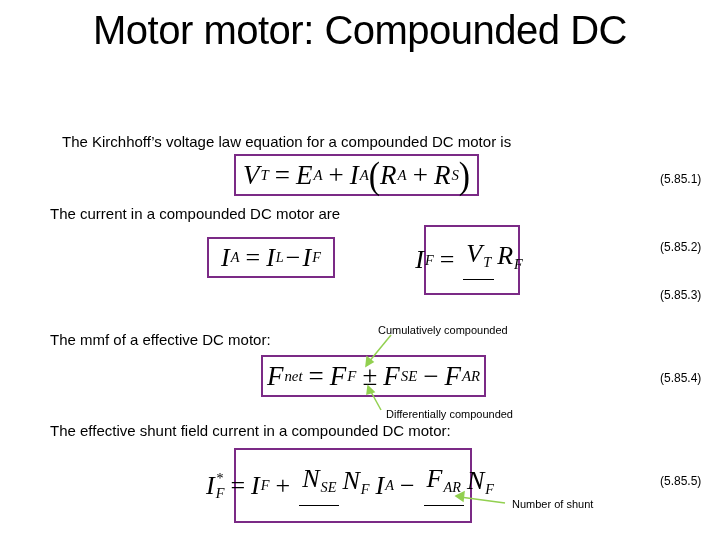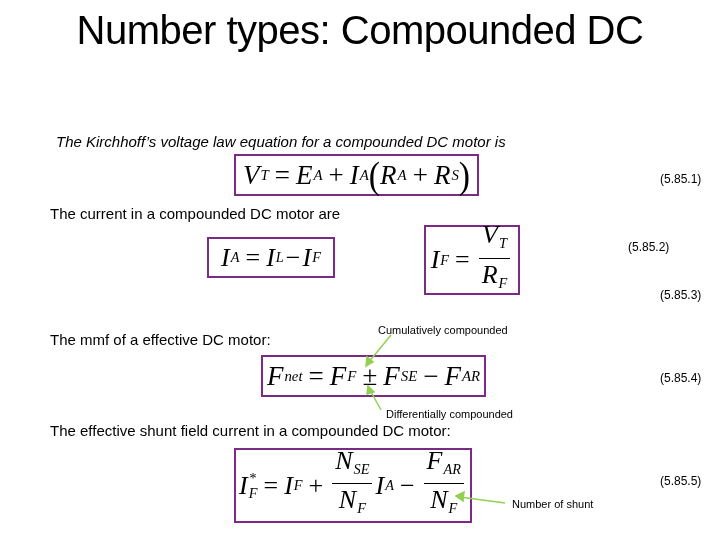--- a/index.html
+++ b/index.html
@@ -8,34 +8,34 @@
   .title { position: absolute; left: 0; top: 6px; width: 720px; text-align: center;
            font-size: 40px; line-height: 48px; letter-spacing: -0.5px; }
   .txt { position: absolute; font-size: 15px; line-height: 18px; white-space: nowrap; }
   .num { position: absolute; font-size: 12px; line-height: 14px; white-space: nowrap; }
   .note { position: absolute; font-size: 11px; line-height: 14px; white-space: nowrap; }
   .box { position: absolute; border: 2px solid #7b2a86; box-sizing: border-box; background: #fff;
          font-family: "Liberation Serif", serif; font-style: italic; display: flex;
          align-items: center; justify-content: center; white-space: nowrap; }
   .sub { font-size: 0.55em; vertical-align: -0.35em; margin-left: 1px; }
   .op { font-style: normal; margin: 0 6px; }
-  .frac { display: inline-flex; flex-direction: column; align-items: center; vertical-align: middle; margin: 0 3px; }
+  .frac { display: inline-flex; flex-direction: row; vertical-align: middle; margin: 0 3px; }
   .frac .top { border-bottom: 1.5px solid #000; padding: 0 3px; line-height: 1.1em; }
   .frac .bot { line-height: 1.2em; padding: 0 3px; }
   .paren { font-style: normal; font-size: 1.25em; transform: scaleY(1.15); display: inline-block; }
   svg.arrows { position: absolute; left: 0; top: 0; }
 </style>
 </head>
 <body>
 
 <div class="title">
-  <div>Number types: Compounded DC</div>
+  <div>Motor motor: Compounded DC</div>
 </div>
 
-<div class="txt" style="left:56px; top:133px;font-style:italic;">The Kirchhoff’s voltage law equation for a compounded DC motor is</div>
+<div class="txt" style="left:62px; top:133px;">The Kirchhoff’s voltage law equation for a compounded DC motor is</div>
 <div class="box" style="left:234px; top:154px; width:245px; height:42px; font-size:27px;">
   <span>V</span>
     <span class="sub">T</span>
   <span class="op">=</span>
   <span>E</span>
     <span class="sub">A</span>
   <span class="op">+</span>
   <span>I</span>
     <span class="sub">A</span>
   <span class="paren">(</span>
@@ -61,21 +61,21 @@
 </div>
 <div class="box" style="left:424px; top:225px; width:96px; height:70px; font-size:26px;">
   <span>I</span>
     <span class="sub">F</span>
   <span class="op">=</span>
   <span class="frac">
     <span class="top"><span>V</span><span class="sub">T</span></span>
     <span class="bot"><span>R</span><span class="sub">F</span></span>
   </span>
 </div>
-<div class="num" style="left:628px; top:240px;text-align:center;">(5.85.2)</div>
+<div class="num" style="left:660px; top:240px;text-align:center;">(5.85.2)</div>
 <div class="num" style="left:660px; top:288px;">(5.85.3)</div>
 
 <div class="txt" style="left:50px; top:331px;">The mmf of a effective DC motor:</div>
 <div class="note" style="left:378px; top:323px;">Cumulatively compounded</div>
 <div class="box" style="left:261px; top:355px; width:225px; height:42px; font-size:27px;">
   <span>F</span>
     <span class="sub">net</span>
   <span class="op">=</span>
   <span>F</span>
     <span class="sub">F</span>

